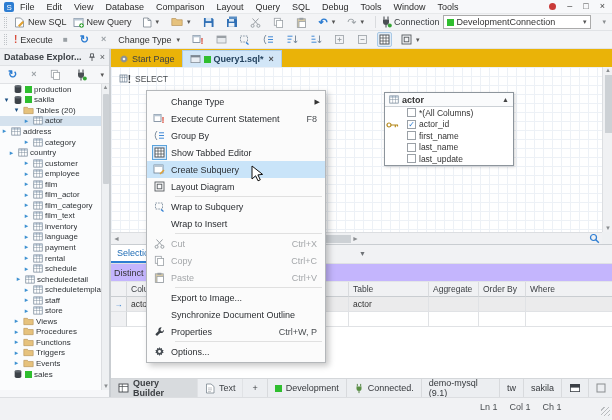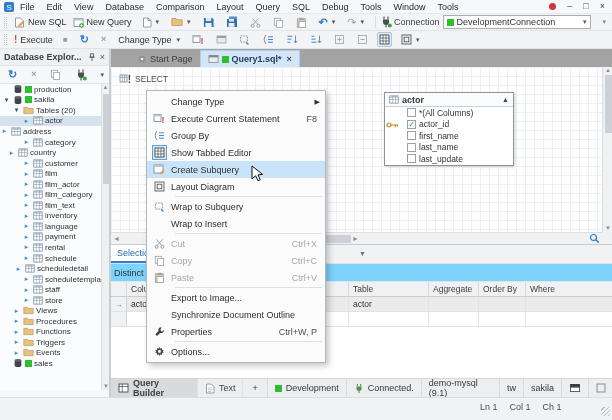--- a/index.html
+++ b/index.html
@@ -43,21 +43,21 @@
 .tree-row.selected{background:#d5e2ee}
 .tw{width:9px;display:inline-flex;justify-content:center;flex:none}
 .arr-r{color:#3f92d2;font-size:7px}
 .arr-d{color:#1c4f82;font-size:7px}
 .tree-label{overflow:hidden}
 .vsb{position:absolute;background:#eef0f2;border-left:1px solid #dcdee1}
 .sb-arrow{color:#8a8d90;font-size:6px;text-align:center;display:block}
 .sb-thumb{background:#cdd1d5;border-radius:1px;margin:0 auto}
 
 #docarea{position:absolute;left:110px;top:49px;width:502px;height:348px;background:#eceef1;border-left:1px solid #c9cdd1}
-#tabstrip{height:18px;display:flex;align-items:flex-end;background:#a3a3a3;padding-left:19px}
+#tabstrip{height:18px;display:flex;align-items:flex-end;background:#eab308;padding-left:1px}
 .doctab{height:17px;display:flex;align-items:center;gap:3px;padding:0 7px;color:#3c4044}
 .doctab.active{background:#d2e6f7;border:1px solid #aecde8;border-bottom:none;font-weight:bold;color:#23425e}
 .tabclose{font-size:9px;color:#4a4e52;margin-left:2px}
 #designer{position:absolute;left:0;top:18px;width:491px;height:165px;background:#fff;background-image:linear-gradient(#edf1f6 1px,transparent 1px),linear-gradient(90deg,#edf1f6 1px,transparent 1px);background-size:9px 9px}
 #select-label{position:absolute;left:8px;top:6px;display:flex;align-items:center;gap:3px;color:#4a4e52;font-size:8.5px}
 
 #tablecard{position:absolute;left:273px;top:25px;width:130px;background:#fff;border:1px solid #8d959c;box-shadow:1px 1px 3px rgba(0,0,0,.18)}
 #card-header{height:14px;display:flex;align-items:center;gap:3px;padding:0 4px;border-bottom:1px solid #ccd1d6;background:#fafbfc;font-weight:bold}
 #card-collapse{margin-left:auto;font-size:7px;color:#444}
 .card-row{height:11.5px;display:flex;align-items:center;gap:3px;padding-left:22px;position:relative;font-size:8.5px}
@@ -69,21 +69,21 @@
 .hs-arrow{width:11px;text-align:center;color:#8a8d90;font-size:7px}
 #hmag{margin-left:auto;margin-right:2px}
 #vscroll{position:absolute;left:491px;top:18px;width:11px;height:165px;background:#f0f1f3;border-left:1px solid #dcdee1}
 #vthumb{width:7px;height:58px;margin:2px auto;background:#cdd1d5}
 #scorner{position:absolute;left:491px;top:183px;width:11px;height:12px;background:#eef0f2}
 
 #bottompane{position:absolute;left:0;top:195px;width:502px;height:134px;background:#fff;border-top:1px solid #c9cdd1}
 #bp-tabs{height:19px;background:#f1f2f4;border-bottom:1px solid #dfe1e4;display:flex;align-items:center;position:relative}
 #bp-tab-selection{height:18px;display:flex;align-items:center;padding:0 6px;background:#fff;border-right:1px solid #dfe1e4;color:#1d6bb5;border-bottom:2px solid #2d7dd2}
 #bp-caret{position:absolute;left:248px;top:5px;color:#6e7control;color:#6e7276;font-size:7px}
-#bp-distinct{height:18px;display:flex;align-items:center;gap:4px;padding:0 3px;background:#7dd3fc;border-bottom:1px solid #e3e5e8}
+#bp-distinct{height:18px;display:flex;align-items:center;gap:4px;padding:0 3px;background:#c4b5fd;border-bottom:1px solid #e3e5e8}
 #bp-grid{font-size:8.5px}
 .grow,#grid-header{display:grid;grid-template-columns:16px 222px 80px 50px 47px 1fr}
 #grid-header .gcell{background:#f0f1f3;border-right:1px solid #d9dbde;border-bottom:1px solid #c9cdd1;height:15px;display:flex;align-items:center;padding:0 4px;color:#3a3e42}
 .grow .gcell{border-right:1px solid #e0e2e5;border-bottom:1px solid #e0e2e5;height:15px;display:flex;align-items:center;padding:0 4px}
 .grow.filled .gcell{background:#ebebec}
 .gcell.gind{background:#f0f1f3!important;border-right:1px solid #d0d3d6;justify-content:center;padding:0}
 .rowarrow{color:#2d7dd2;font-weight:bold;font-size:8px}
 
 #docfooter{position:absolute;left:0;top:329px;width:502px;height:19px;background:#eceef1;border-top:1px solid #d4d7da;display:flex;align-items:stretch}
 .ftab{display:flex;align-items:center;gap:4px;padding:0 7px;color:#3c3f43;border-right:1px solid #e0e2e5}
@@ -505,20 +505,33 @@
           <span class="arr-r">▸</span>
         </span>
         <span class="icon">
           <svg width="10" height="9" viewBox="0 0 11 10">
             <rect x=".8" y="1" width="9.4" height="8" fill="#fff" stroke="#6f8193" stroke-width=".8"></rect>
             <rect x=".8" y="1" width="9.4" height="2" fill="#b8c6d3"></rect>
             <path d="M4 1v8M7.2 1v8M.8 5h9.4" stroke="#6f8193" stroke-width=".5"></path>
           </svg>
         </span>
         <span class="tree-label">customer</span>
+      </div>
+      <div class="tree-row" style="padding-left: 22px;">
+        <span class="tw">
+          <span class="arr-r">▸</span>
+        </span>
+        <span class="icon">
+          <svg width="10" height="9" viewBox="0 0 11 10">
+            <rect x=".8" y="1" width="9.4" height="8" fill="#fff" stroke="#6f8193" stroke-width=".8"></rect>
+            <rect x=".8" y="1" width="9.4" height="2" fill="#b8c6d3"></rect>
+            <path d="M4 1v8M7.2 1v8M.8 5h9.4" stroke="#6f8193" stroke-width=".5"></path>
+          </svg>
+        </span>
+        <span class="tree-label">employee</span>
       </div>
       <div class="tree-row" style="padding-left: 22px;">
         <span class="tw">
           <span class="arr-r">▸</span>
         </span>
         <span class="icon">
           <svg width="10" height="9" viewBox="0 0 11 10">
             <rect x=".8" y="1" width="9.4" height="8" fill="#fff" stroke="#6f8193" stroke-width=".8"></rect>
             <rect x=".8" y="1" width="9.4" height="2" fill="#b8c6d3"></rect>
             <path d="M4 1v8M7.2 1v8M.8 5h9.4" stroke="#6f8193" stroke-width=".5"></path>

